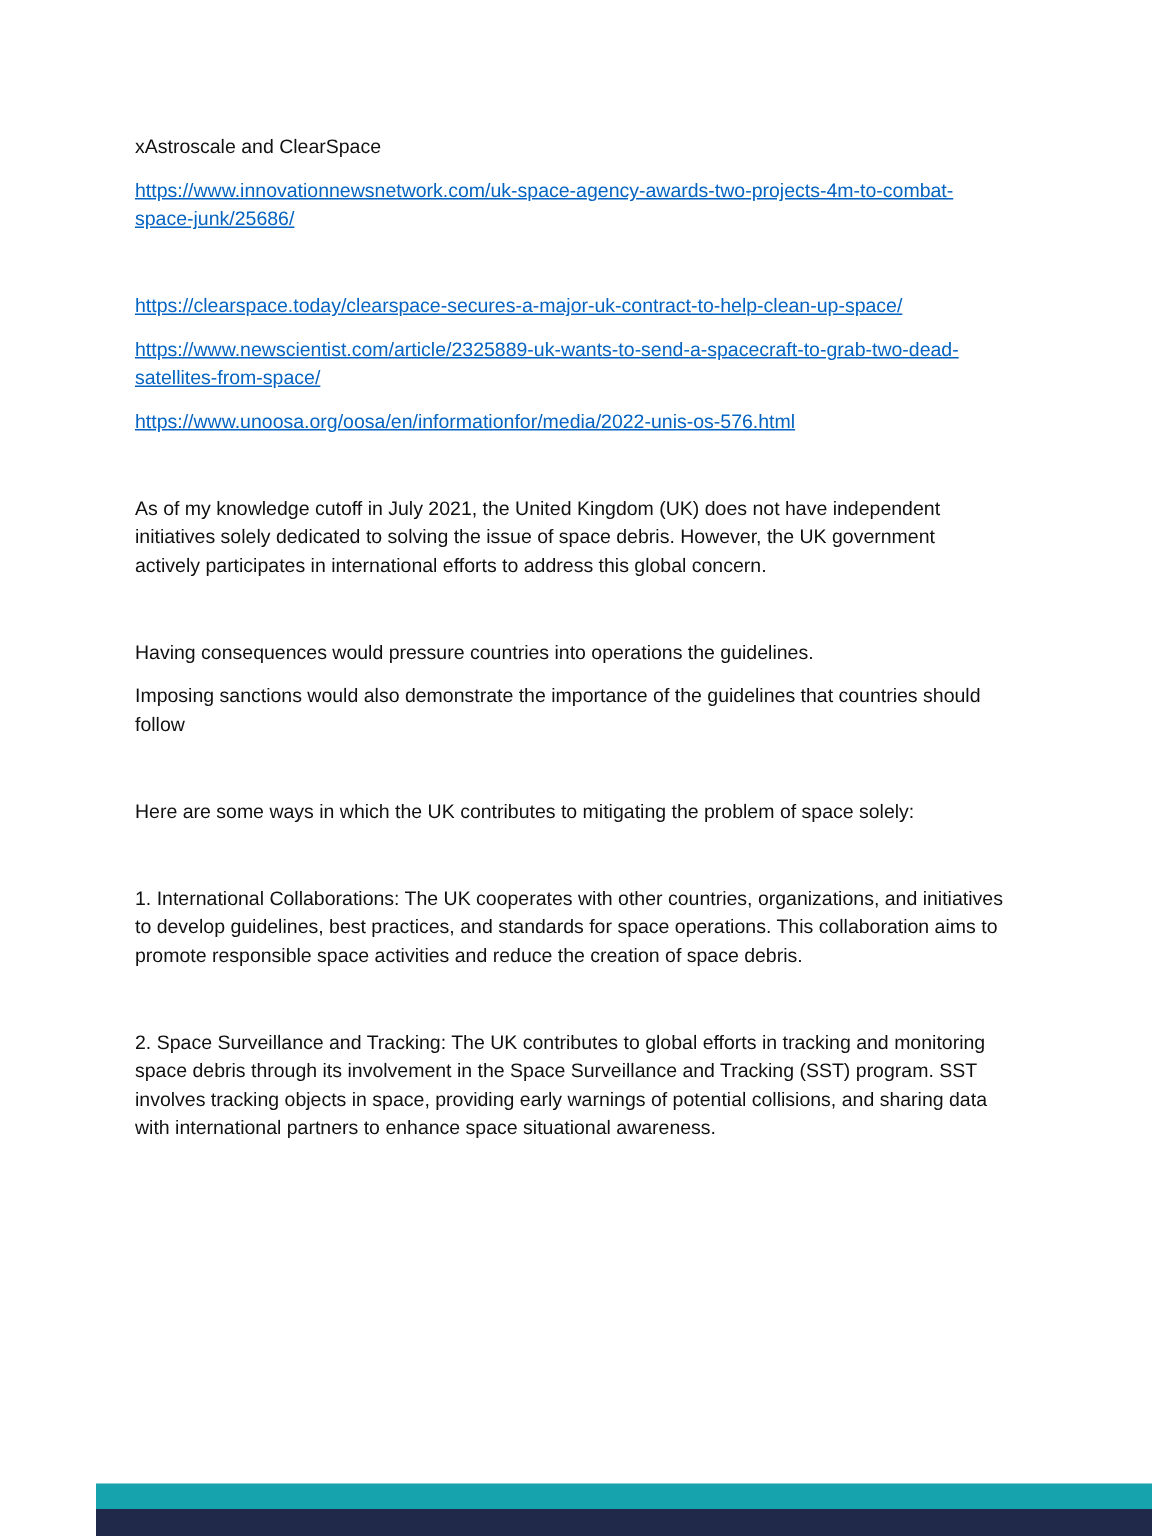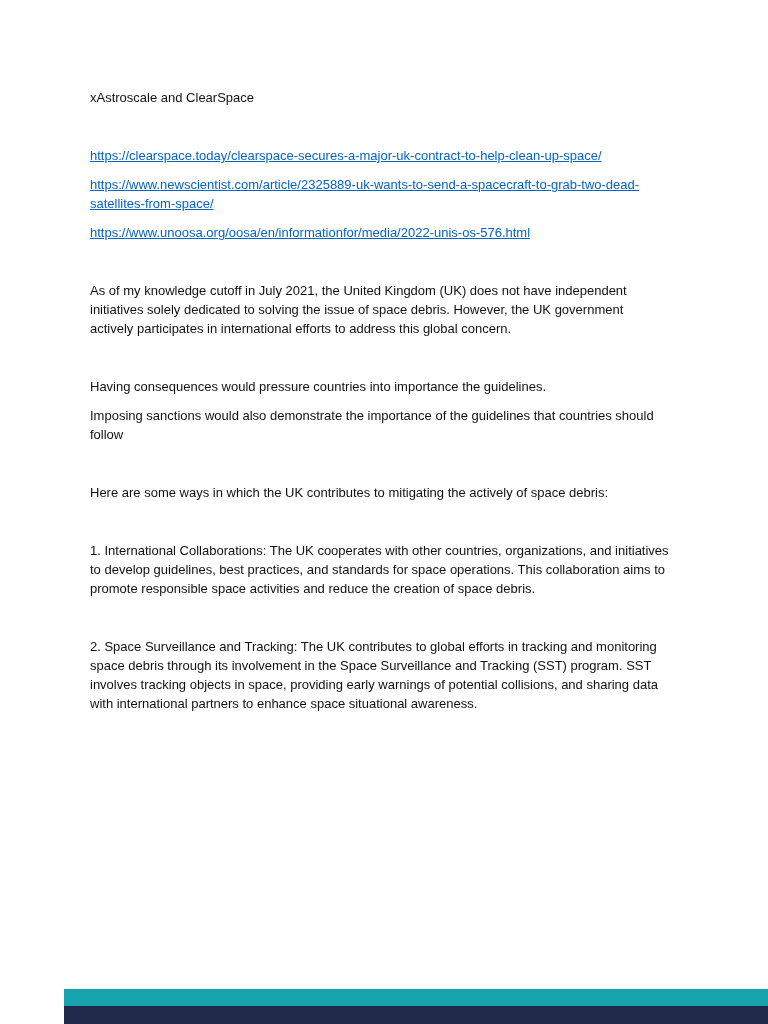--- a/index.html
+++ b/index.html
@@ -59,20 +59,23 @@
     background: var(--footer-navy);
   }
 </style>
 </head>
 <body>
 
 <div class="page">
 
   <p class="para">xAstroscale and ClearSpace</p>
 
+  <p class="para">
+    <a href="#" class="link">https://www.innovationnewsnetwork.com/uk-space-agency-awards-two-projects-4m-to-combat-space-junk/25686/</a>
+  </p>
 
   <div class="blank"></div>
 
   <p class="para">
     <a href="#" class="link">https://clearspace.today/clearspace-secures-a-major-uk-contract-to-help-clean-up-space/</a>
   </p>
 
   <p class="para">
     <a href="#" class="link">https://www.newscientist.com/article/2325889-uk-wants-to-send-a-spacecraft-to-grab-two-dead-satellites-from-space/</a>
   </p>
@@ -83,27 +86,27 @@
     <a href="#" class="link">https://www.unoosa.org/oosa/en/informationfor/media/2022-unis-os-576.html</a>
   </p>
 
   <div class="blank"></div>
 
   <p class="para">As of my knowledge cutoff in July 2021, the United Kingdom (UK) does not have independent initiatives solely dedicated to solving the issue of space debris. However, the UK government actively participates in international efforts to address this global concern.</p>
 
   <div class="blank"></div>
 
 
-  <p class="para">Having consequences would pressure countries into importance the guidelines.</p>
+  <p class="para">Having consequences would pressure countries into operations the guidelines.</p>
 
   <p class="para">Imposing sanctions would also demonstrate the importance of the guidelines that countries should follow</p>
 
   <div class="blank"></div>
 
-  <p class="para">Here are some ways in which the UK contributes to mitigating the actively of space debris:</p>
+  <p class="para">Here are some ways in which the UK contributes to mitigating the problem of space solely:</p>
 
   <div class="blank"></div>
 
   <p class="para">1. International Collaborations: The UK cooperates with other countries, organizations, and initiatives to develop guidelines, best practices, and standards for space operations. This collaboration aims to promote responsible space activities and reduce the creation of space debris.</p>
 
   <div class="blank"></div>
 
   <p class="para">2. Space Surveillance and Tracking: The UK contributes to global efforts in tracking and monitoring space debris through its involvement in the Space Surveillance and Tracking (SST) program. SST involves tracking objects in space, providing early warnings of potential collisions, and sharing data with international partners to enhance space situational awareness.</p>
 
 </div>

